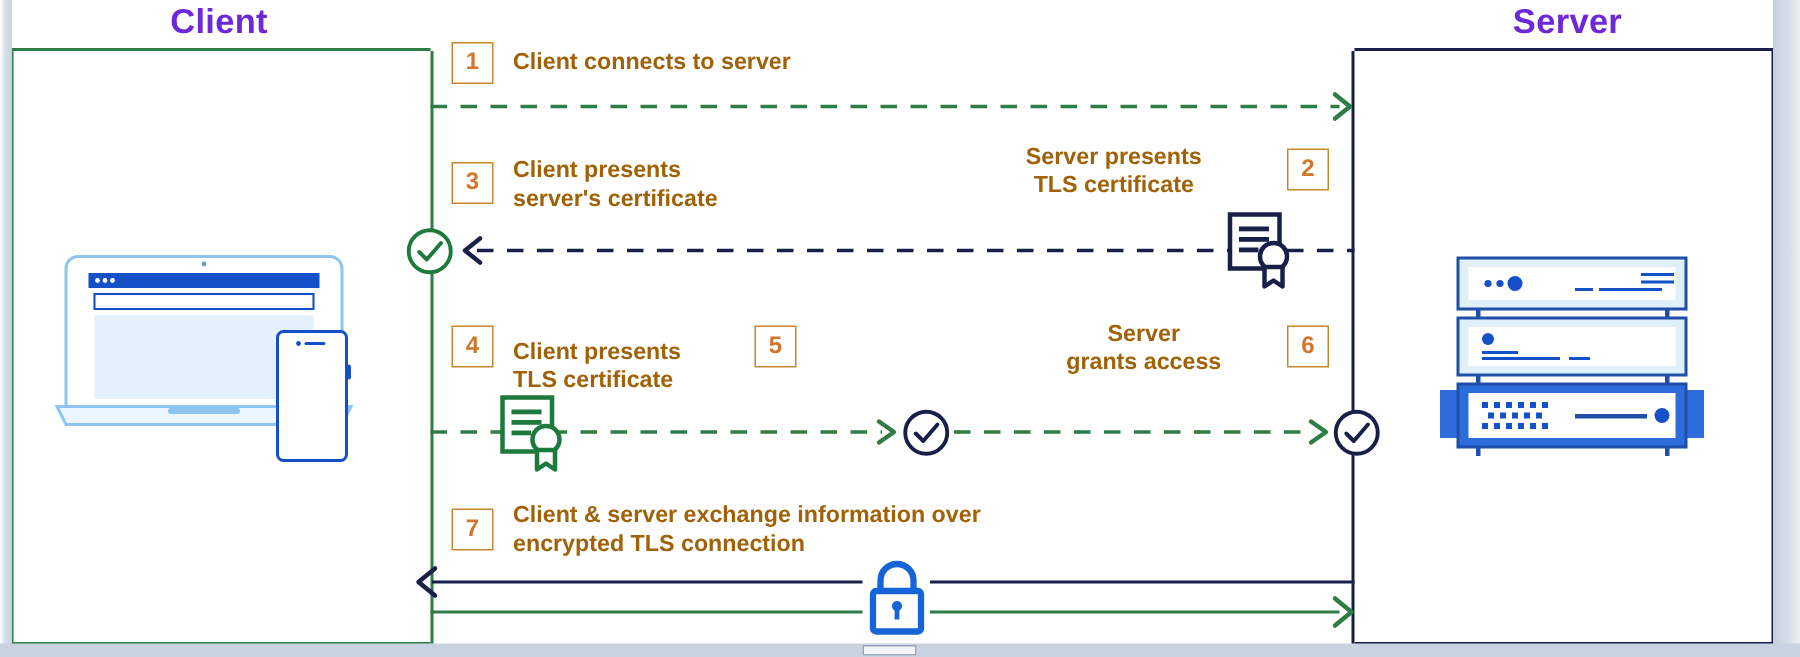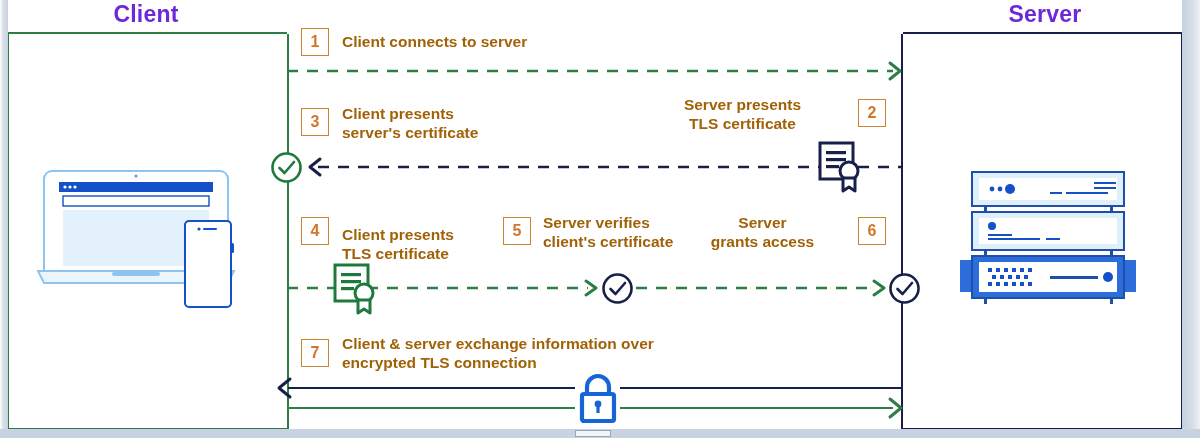--- a/index.html
+++ b/index.html
@@ -220,22 +220,20 @@
       <rect x="5" y="3" width="33" height="36" fill="#ffffff" stroke="#1e7a3c" stroke-width="3"></rect>
       <rect x="11" y="11" width="20" height="3.2" fill="#1e7a3c"></rect>
       <rect x="11" y="18" width="20" height="3.2" fill="#1e7a3c"></rect>
       <rect x="11" y="25" width="13" height="3.2" fill="#1e7a3c"></rect>
       <circle cx="34" cy="31" r="9" fill="#ffffff" stroke="#1e7a3c" stroke-width="3"></circle>
       <path d="M28,38 v13 l6,-4 l6,4 v-13 z" fill="#ffffff" stroke="#1e7a3c" stroke-width="3" stroke-linejoin="round"></path>
     </svg>
   </div>
 
   <div class="step-num" style="left:503px;top:217px;">5</div>
-  <div class="step-text" style="left:543px;top:213px;">Server verifies
-client's certificate</div>
 
   <div class="ico" style="left:600px;top:271px;">
     <svg width="35" height="35" viewBox="0 0 35 35">
       <circle cx="17.5" cy="17.5" r="14" fill="#ffffff" stroke="#18204a" stroke-width="2.6"></circle>
       <polyline points="10.5,18 15.5,23 25,12" fill="none" stroke="#18204a" stroke-width="2.6" stroke-linecap="round" stroke-linejoin="round"></polyline>
     </svg>
   </div>
 
   <div class="step-text right" style="left:680px;top:213px;width:165px;">Server
 grants access</div>

